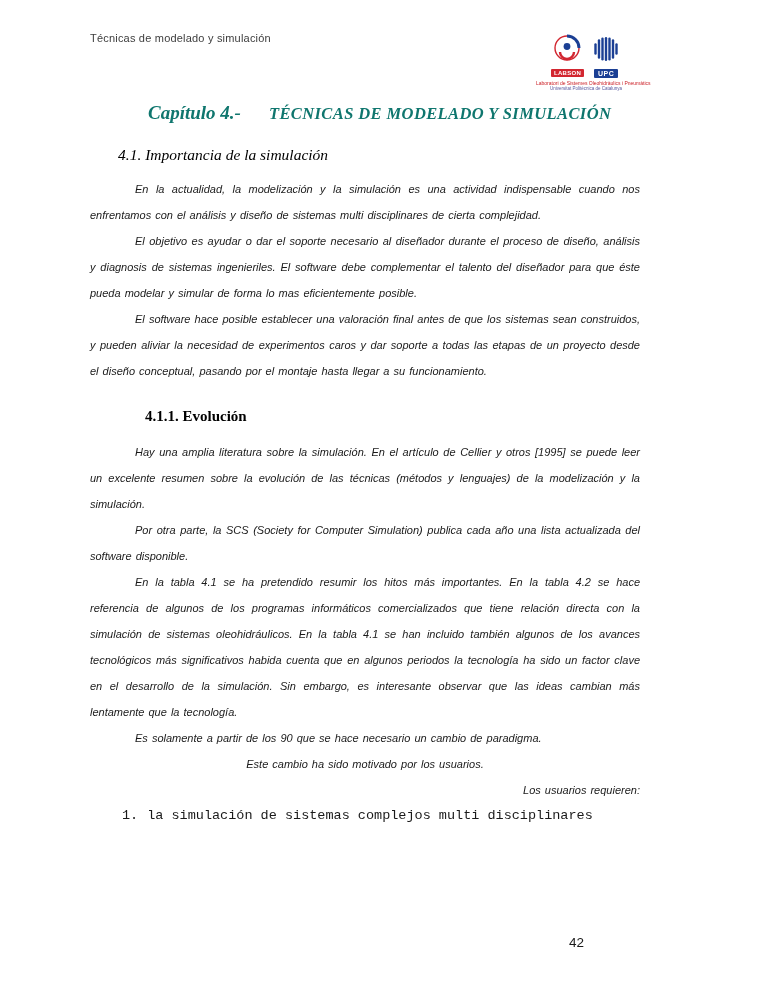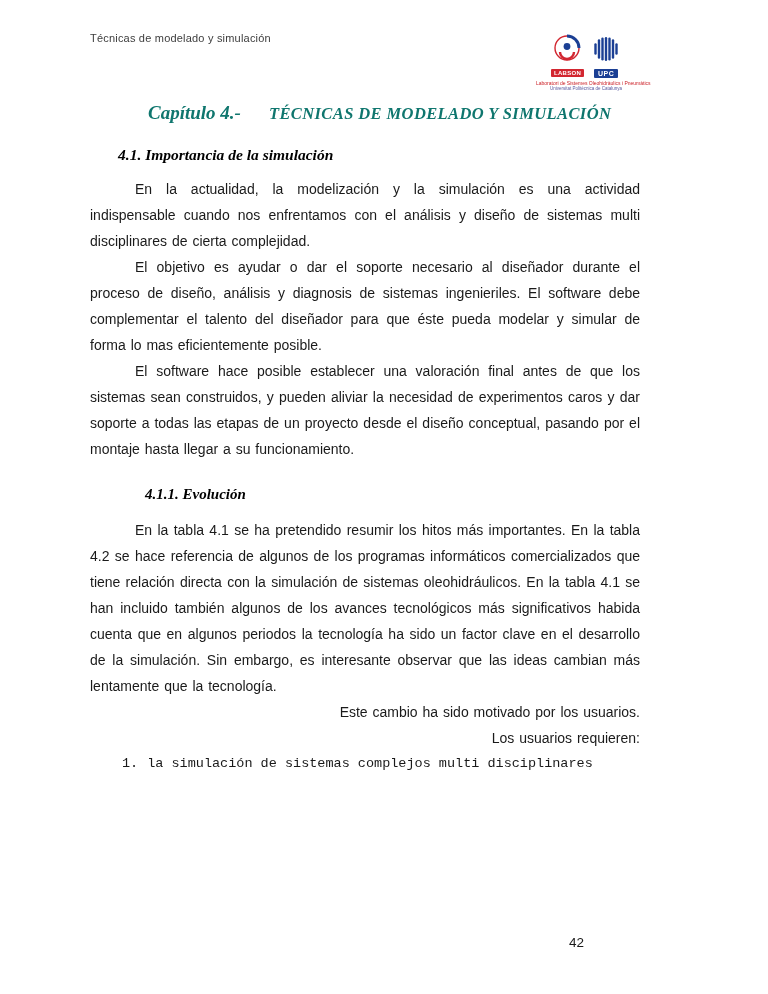--- a/index.html
+++ b/index.html
@@ -46,39 +46,40 @@
     font-family: "Liberation Serif", serif;
     font-style: italic; font-weight: bold;
     font-size: 19px; color: #0f766e;
     display: flex; align-items: baseline; white-space: nowrap;
   }
   .chapter-title { margin-left: 28px; font-size: 16.5px; letter-spacing: .4px; }
 
   .section-heading {
     margin: 22px 0 12px 28px;
     font-family: "Liberation Serif", serif;
-    font-style: italic; font-weight: bold;
+    font-style: italic; font-weight: normal;
     font-size: 15.5px; color: #000;
   }
   .subsection-heading {
     margin: 24px 0 14px 55px;
     font-family: "Liberation Serif", serif;
-    font-style: italic; font-weight: bold;
+    font-weight: bold;
     font-size: 15px; color: #000;
   }
 
   
   .body-par {
-    font-size: 14px; line-height: 26px;
+    font-size: 11px; line-height: 26px;
     text-align: justify; word-spacing: 1px;
     color: #1a1a1a;
+    font-style: italic;
   }
   .body-par.indent { text-indent: 45px; }
   .body-par.small-indent { text-indent: 22px; text-align: right; }
-  .body-par.no-indent { text-indent: 0; text-align: right; }
+  .body-par.no-indent { text-indent: 0; text-align: center; }
 
   .list-item {
     font-size: 13.5px; line-height: 26px;
     padding-left: 32px; color: #1a1a1a; font-family: Liberation Mono, monospace;
   }
   .list-num { margin-right: 9px; }
 
   .page-number {
     position: absolute; right: 92px; bottom: 44px;
     font-size: 13.5px; color: #1a1a1a; margin-top: 10px;
@@ -137,21 +138,24 @@
   </h1>
 
   <h2 class="section-heading">4.1. Importancia de la simulación</h2>
 
   <p class="body-par indent">En la actualidad, la modelización y la simulación es una actividad indispensable cuando nos enfrentamos con el análisis y diseño de sistemas multi disciplinares de cierta complejidad.</p>
   <p class="body-par indent">El objetivo es ayudar o dar el soporte necesario al diseñador durante el proceso de diseño, análisis y diagnosis de sistemas ingenieriles. El software debe complementar el talento del diseñador para que éste pueda modelar y simular de forma lo mas eficientemente posible.</p>
   <p class="body-par indent">El software hace posible establecer una valoración final antes de que los sistemas sean construidos, y pueden aliviar la necesidad de experimentos caros y dar soporte a todas las etapas de un proyecto desde el diseño conceptual, pasando por el montaje hasta llegar a su funcionamiento.</p>
 
   <h3 class="subsection-heading">4.1.1. Evolución</h3>
 
+  <p class="body-par indent">Hay una amplia literatura sobre la simulación. En el artículo de Cellier y otros [1995] se puede leer un excelente resumen sobre la evolución de las técnicas (métodos y lenguajes) de la modelización y la simulación.</p>
+  <p class="body-par indent">Por otra parte, la SCS (Society for Computer Simulation) publica cada año una lista actualizada del software disponible.</p>
   <p class="body-par indent">En la tabla 4.1 se ha pretendido resumir los hitos más importantes. En la tabla 4.2 se hace referencia de algunos de los programas informáticos comercializados que tiene relación directa con la simulación de sistemas oleohidráulicos. En la tabla 4.1 se han incluido también algunos de los avances tecnológicos más significativos habida cuenta que en algunos periodos la tecnología ha sido un factor clave en el desarrollo de la simulación. Sin embargo, es interesante observar que las ideas cambian más lentamente que la tecnología.</p>
+  <p class="body-par indent">Es solamente a partir de los 90 que se hace necesario un cambio de paradigma.</p>
 
   <p class="body-par no-indent">Este cambio ha sido motivado por los usuarios.</p>
   <p class="body-par small-indent">Los usuarios requieren:</p>
 
   <div class="list-item">
     <span class="list-num">1.</span><span class="list-text">la simulación de sistemas complejos multi disciplinares</span>
   </div>
 
   <div class="page-number">42</div>
 

